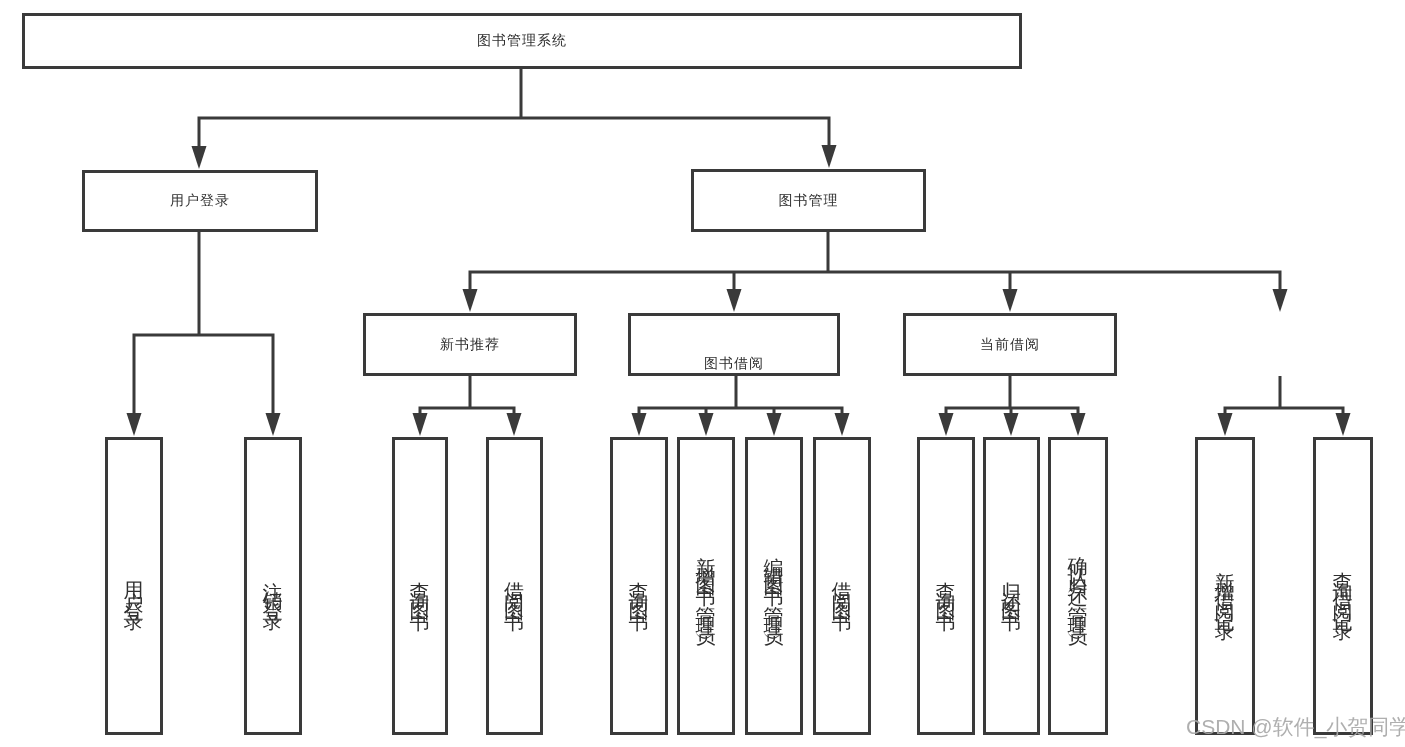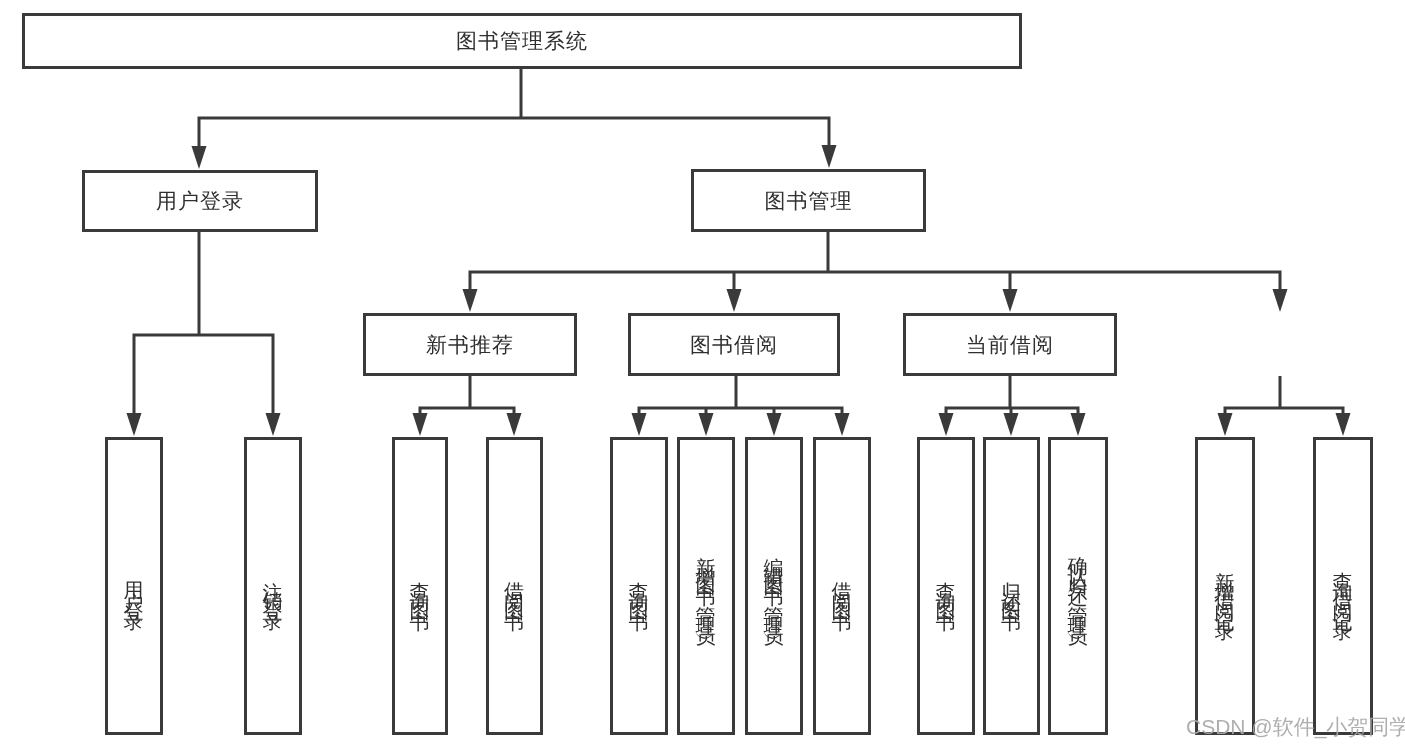--- a/index.html
+++ b/index.html
@@ -22,21 +22,21 @@
     box-sizing: border-box;
     border: 3px solid #3a3a3a;
     background: #ffffff;
     display: flex;
     align-items: center;
     justify-content: center;
     z-index: 2;
   }
   .hbox .lbl {
     color: #2f2f2f;
-    font-size: 21px;
+    font-size: 14px;
     letter-spacing: 1px;
     white-space: nowrap;
   }
   .vbox {
     position: absolute;
     box-sizing: border-box;
     border: 3px solid #3a3a3a;
     background: #ffffff;
     display: flex;
     align-items: center;
@@ -137,21 +137,21 @@
   <div class="hbox" style="left:82px; top:170px; width:236px; height:62px;">
     <span class="lbl">用户登录</span>
   </div>
   <div class="hbox" style="left:691px; top:169px; width:235px; height:63px;">
     <span class="lbl">图书管理</span>
   </div>
 
   <div class="hbox" style="left:363px; top:313px; width:214px; height:63px;">
     <span class="lbl">新书推荐</span>
   </div>
-  <div class="hbox" style="left:628px; top:313px; width:212px; height:63px;">
+  <div class="hbox" style="left:628px; top:313px; width:212px; height:63px;align-items:flex-end;">
     <span class="lbl">图书借阅</span>
   </div>
   <div class="hbox" style="left:903px; top:313px; width:214px; height:63px;">
     <span class="lbl">当前借阅</span>
   </div>
 
   <div class="vbox" style="left:105px; top:437px; width:58px; height:298px;">
     <span class="lbl">用户登录</span>
   </div>
   <div class="vbox" style="left:244px; top:437px; width:58px; height:298px;">

